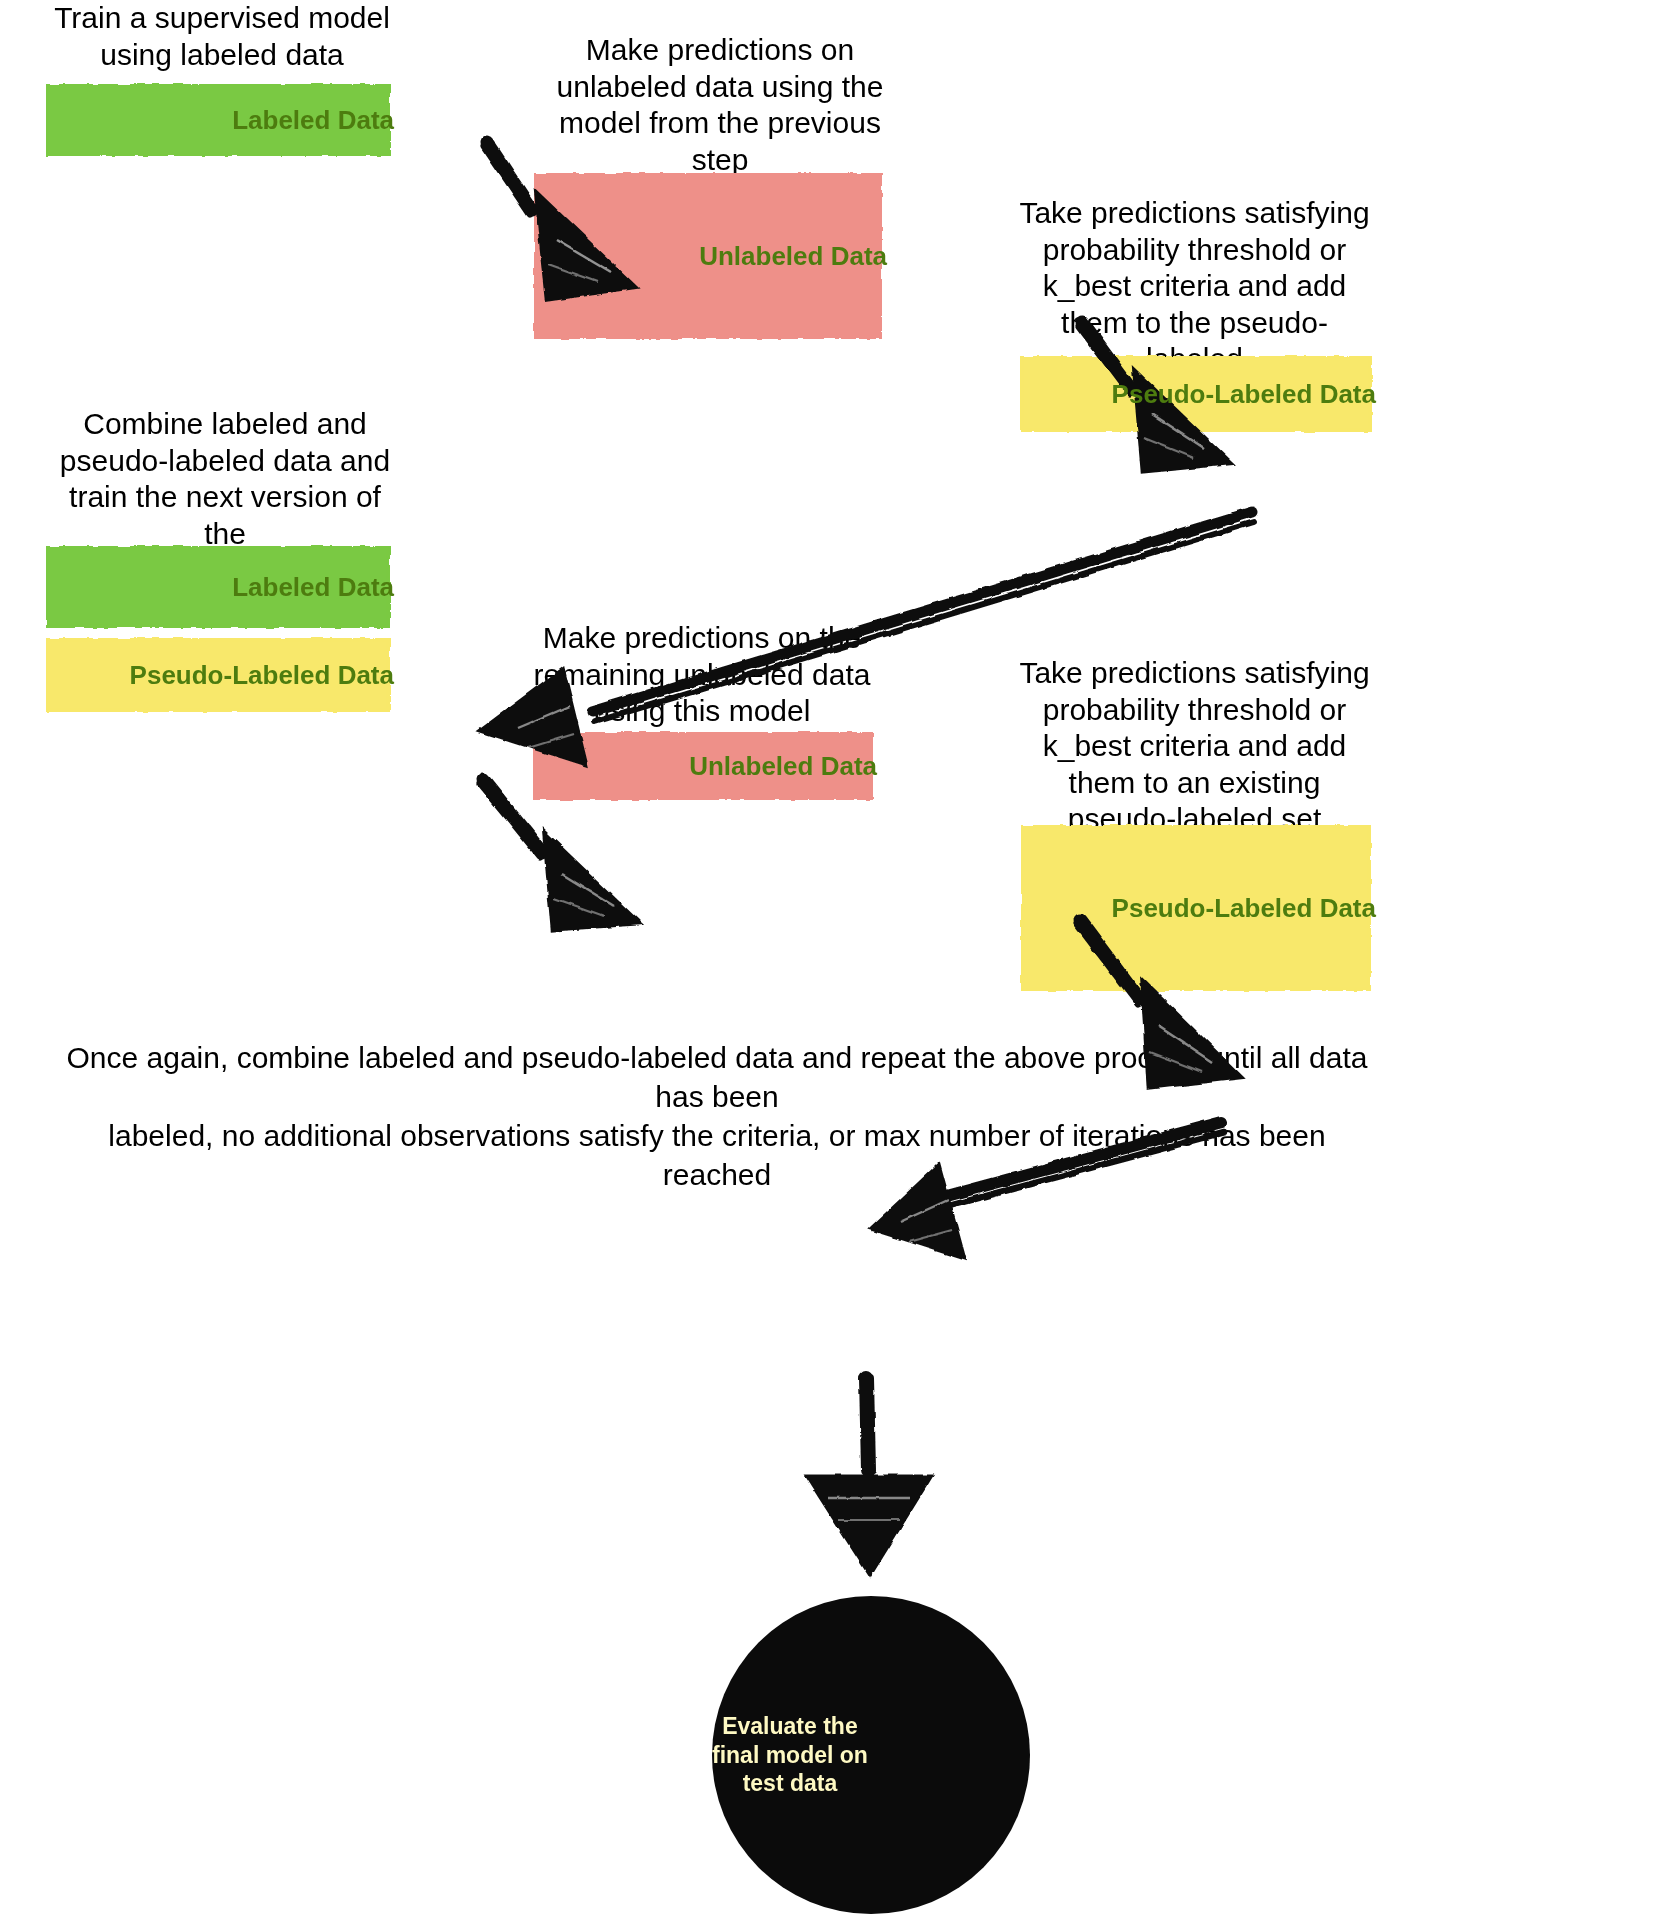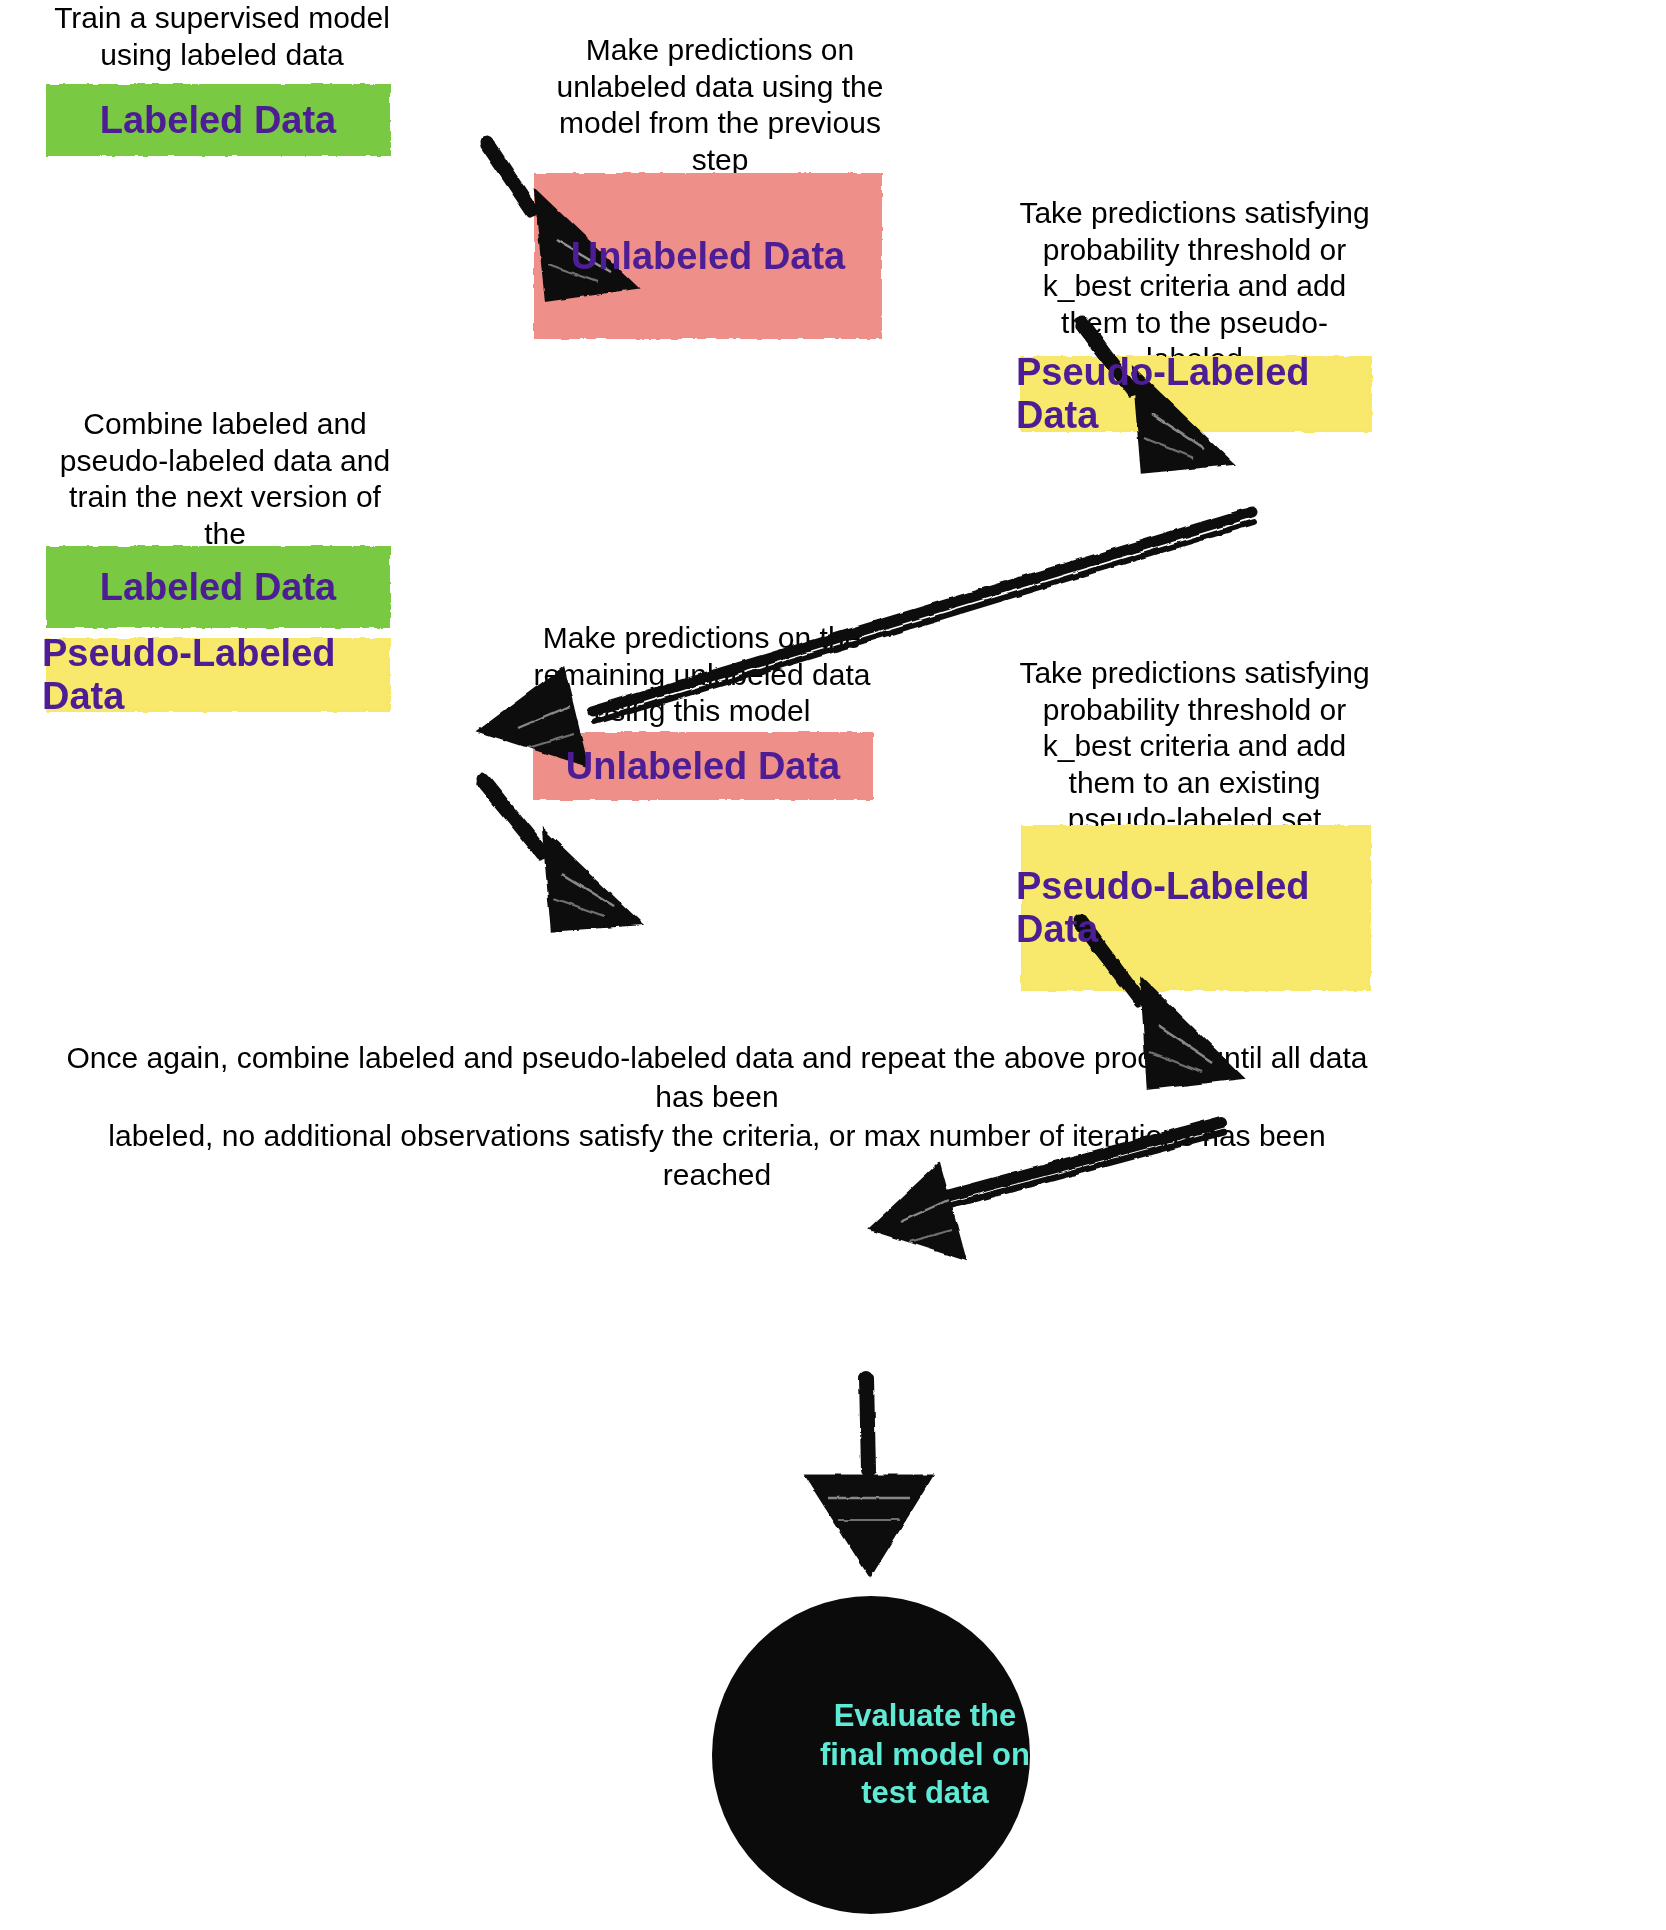--- a/index.html
+++ b/index.html
@@ -27,42 +27,42 @@
     font-size: 30px;
     line-height: 1.22;
     color: #000;
     font-weight: 400;
     white-space: pre-line;
   }
   .nodebox {
     position: absolute;
     display: flex;
     align-items: center;
-    justify-content: center;
+    justify-content: flex-end;
     font-weight: 700;
-    font-size: 38px;
-    color: #4c1d95;
+    font-size: 26px;
+    color: #4d7c0f;
     box-sizing: border-box;
   }
   .nodebox .lbl { position: relative; z-index: 3; }
   .sketch-fill {
     position: absolute;
     left: 0; top: 0; right: 0; bottom: 0;
     z-index: 1;
   }
   .circlenode {
     position: absolute;
     border-radius: 50%;
     display: flex;
     align-items: center;
-    justify-content: flex-end;
+    justify-content: flex-start;
     text-align: center;
-    color: #5eead4;
+    color: #fef9c3;
     font-weight: 700;
-    font-size: 31px;
+    font-size: 23px;
     line-height: 1.25;
     white-space: pre-line;
     box-sizing: border-box;
   }
   svg.arrows {
     position: absolute;
     left: 0; top: 0;
     width: 1666px;
     height: 1930px;
     pointer-events: none;

